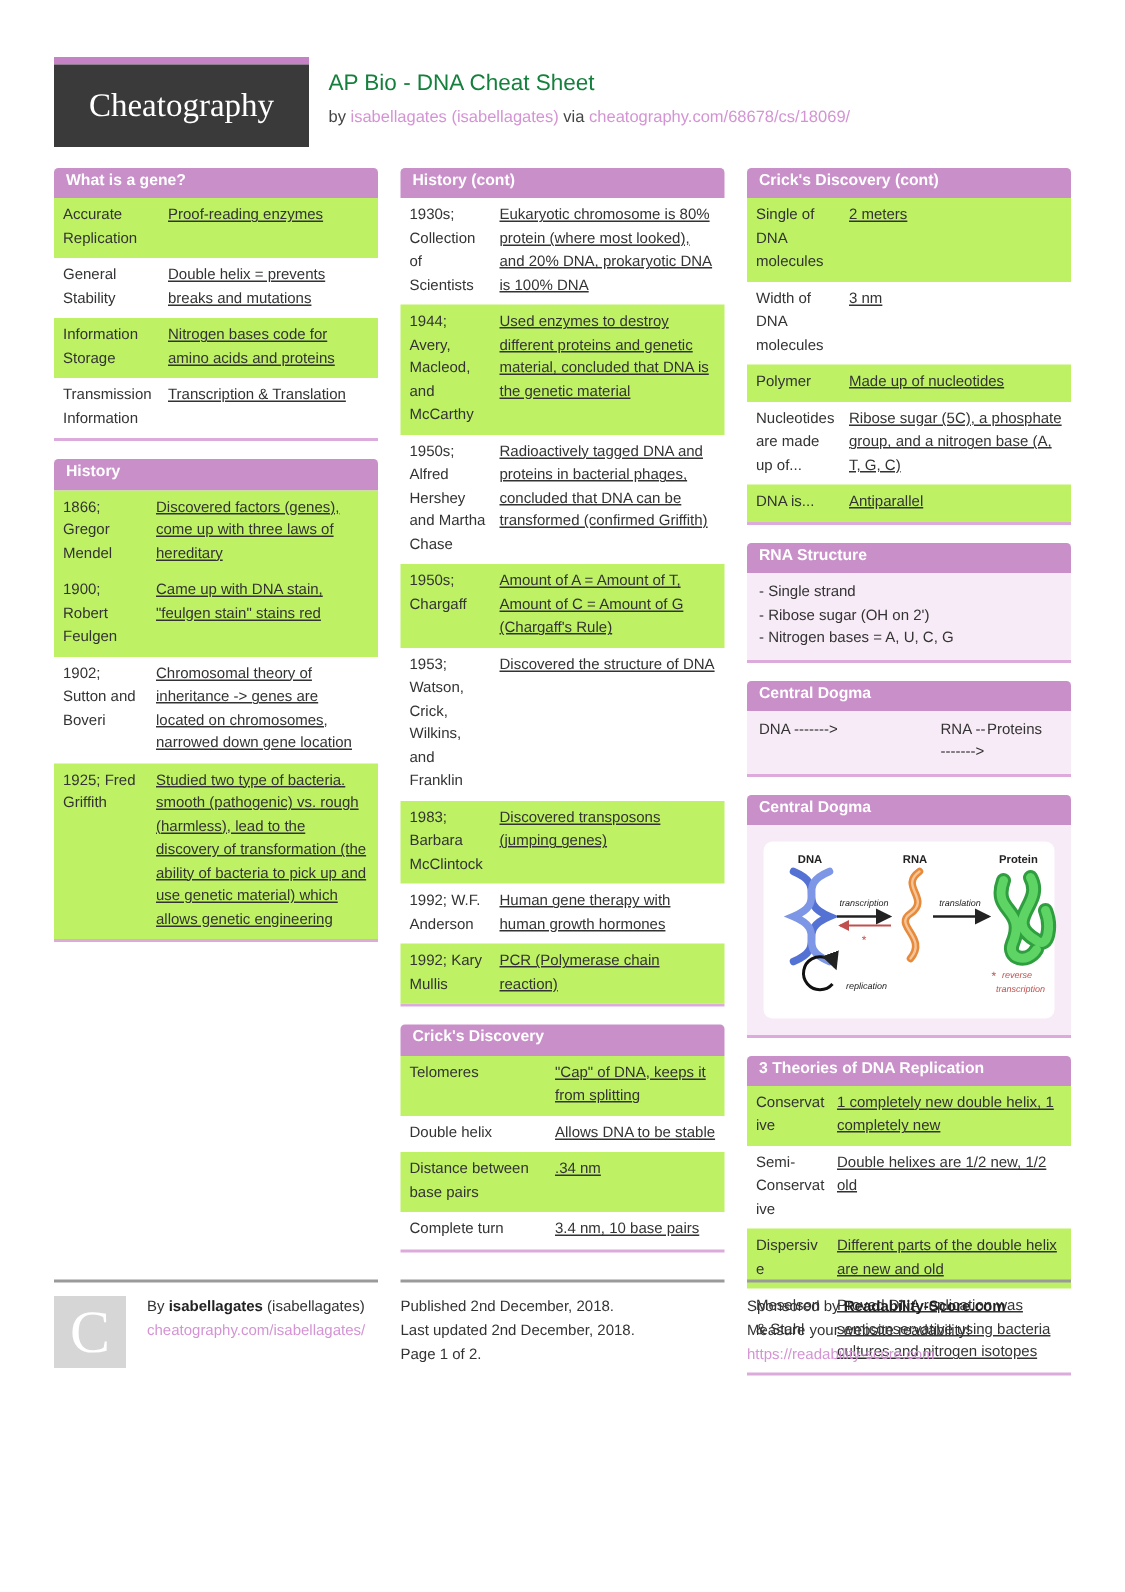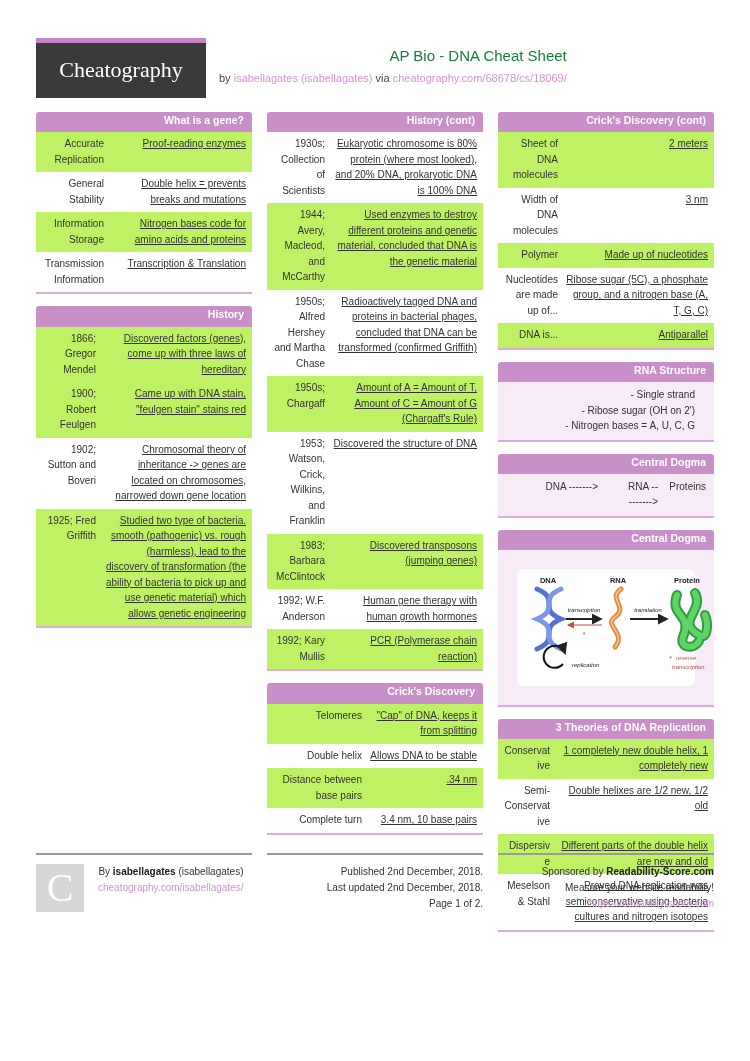--- a/index.html
+++ b/index.html
@@ -2,21 +2,21 @@
 <html><head>
 <meta charset="utf-8">
 <style>
   * { margin:0; padding:0; box-sizing:border-box; }
   html,body { background:#fff; }
   body {
     width:750px; height:1061px; overflow:hidden; position:relative;
     font-family:"Liberation Sans","DejaVu Sans",sans-serif;
     color:#333; font-size:10px; line-height:1.55;
   }
-  .page { position:relative; width:750px; height:1061px;text-align:right; }
+  .page { position:relative; width:750px; height:1061px; }
 
   
   .header { display:flex; align-items:flex-start; padding:38px 36px 0 36px; }
   .logo-wrap { width:170px; flex:0 0 170px; }
   .logo-accent { height:5px; background:#c583c5; }
   .logo-box {
     height:55px; background:#3a3a3a; color:#fff; display:flex;
     align-items:center; justify-content:center;
     font-family:"Liberation Serif","DejaVu Serif",serif; font-size:22px;
   }
@@ -40,21 +40,21 @@
   .row .v { flex:1; overflow-wrap:break-word;text-decoration:underline; }
 
   .textblock { background:#f7ebf7; padding:5px 19px 6px 8px; }
   .textblock .line { display:block; }
 
   .flow-row { background:#f7ebf7; display:flex; padding:5px 8px 6px 8px; }
   .flow-row .fc1 { flex:0 0 92px; }
   .flow-row .fc2 { flex:1;padding-left:29px; }
   .flow-row .fc3 { flex:0 0 48px; }
 
-  .imgblock { background:#f7ebf7; padding:19px; }
+  .imgblock { background:#f7ebf7; padding:11px; }
   .img-card { background:#fff; border-radius:6px; }
 
   
   .footer { position:absolute; top:853px; left:36px; width:678px; display:flex; gap:15px; }
   .fcol { width:216px; flex:0 0 216px; border-top:2px solid #9a9a9a; padding-top:9px; font-size:10px; }
   .fcol .frow { display:flex; }
   .avatar {
     width:48px; height:48px; background:#d6d6d6; color:#fff; flex:0 0 48px;
     display:flex; align-items:center; justify-content:center;
     font-family:"Liberation Serif","DejaVu Serif",serif; font-size:40px; margin-right:14px;
@@ -189,21 +189,21 @@
             </div>
           </div>
       </div>
     </div>
 
     <div class="col">
       <div class="section">
         <div class="sec-header">Crick's Discovery (cont)</div>
         <div style="--kw:62px">
             <div class="row shade">
-              <div class="k">Sheet of DNA molecules</div>
+              <div class="k">Single of DNA molecules</div>
               <div class="v">2 meters</div>
             </div>
             <div class="row">
               <div class="k">Width of DNA molecules</div>
               <div class="v">3 nm</div>
             </div>
             <div class="row shade">
               <div class="k">Polymer</div>
               <div class="v">Made up of nucleotides</div>
             </div>

